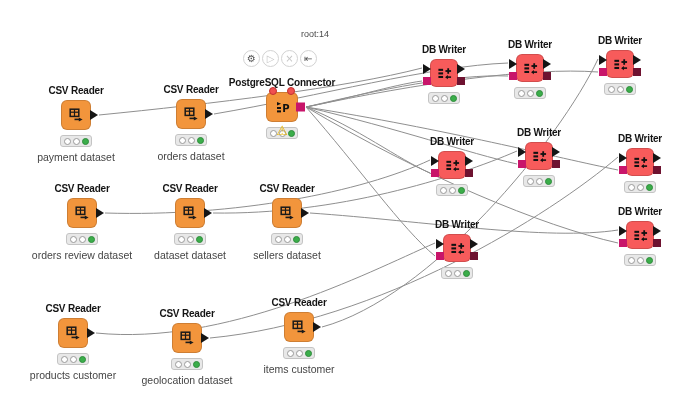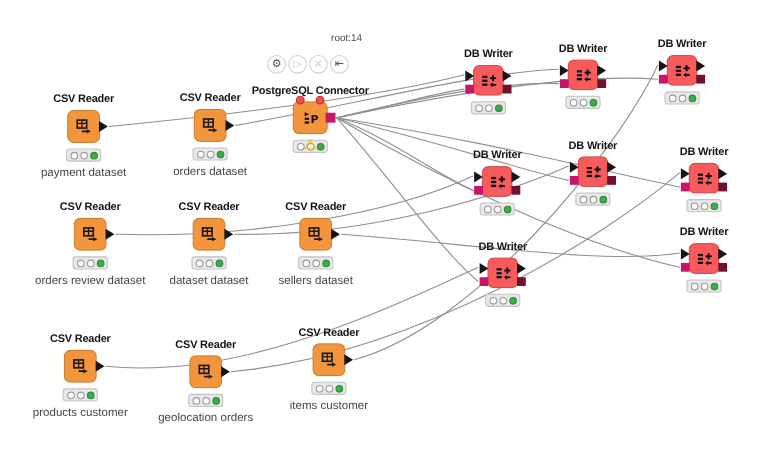--- a/index.html
+++ b/index.html
@@ -238,21 +238,21 @@
           <line x1="6.5" y1="12.4" x2="11.5" y2="12.4" stroke="#1a1a1a" stroke-width="1.6"></line>
           <path d="M10.8 10.4 L14.6 12.4 L10.8 14.4 z" fill="#1a1a1a"></path>
         </svg>
       <span class="tri-out-mid"></span>
     </div>
     <div class="lights">
         <span class="dot"></span>
         <span class="dot"></span>
         <span class="dot green"></span>
       </div>
-    <div class="caption">geolocation orders</div>
+    <div class="caption">geolocation dataset</div>
   </div>
 
   <div class="node csv" style="left:284px;top:312px;">
     <div class="nlabel">CSV Reader</div>
     <div class="body">
       <svg class="icon-svg" width="16" height="16" viewBox="0 0 16 16">
           <rect x="2.2" y="2.2" width="8.6" height="7.2" fill="none" stroke="#1a1a1a" stroke-width="1.5"></rect>
           <line x1="2.2" y1="5.2" x2="10.8" y2="5.2" stroke="#1a1a1a" stroke-width="1.2"></line>
           <line x1="6.5" y1="2.2" x2="6.5" y2="9.4" stroke="#1a1a1a" stroke-width="1.2"></line>
           <line x1="6.5" y1="12.4" x2="11.5" y2="12.4" stroke="#1a1a1a" stroke-width="1.6"></line>

